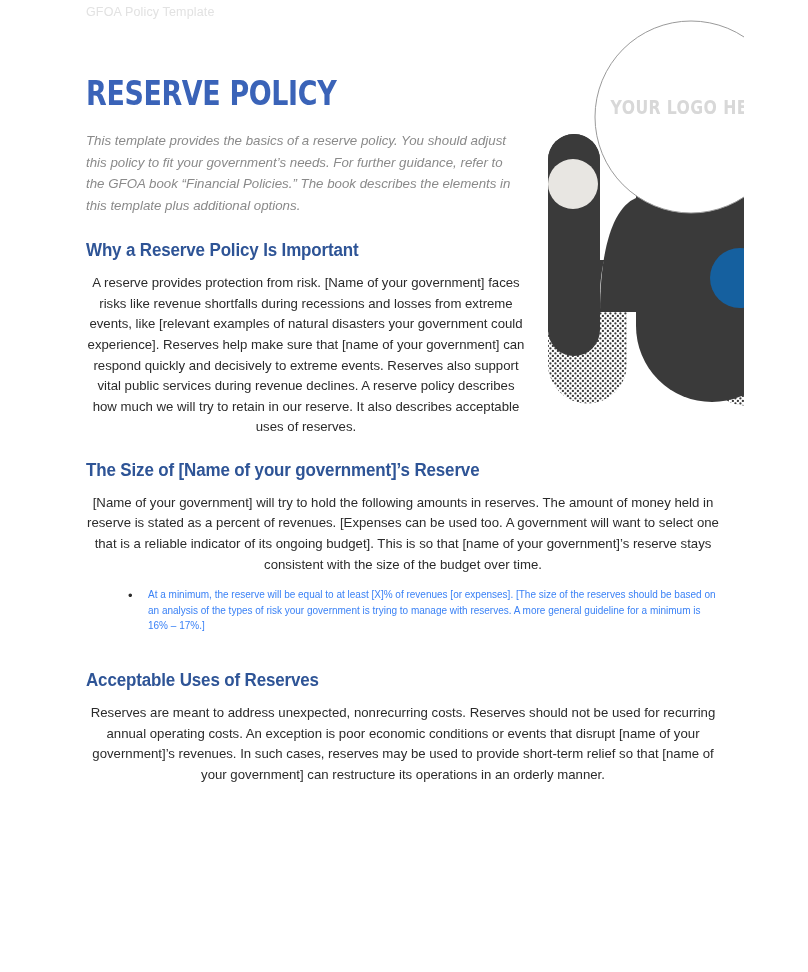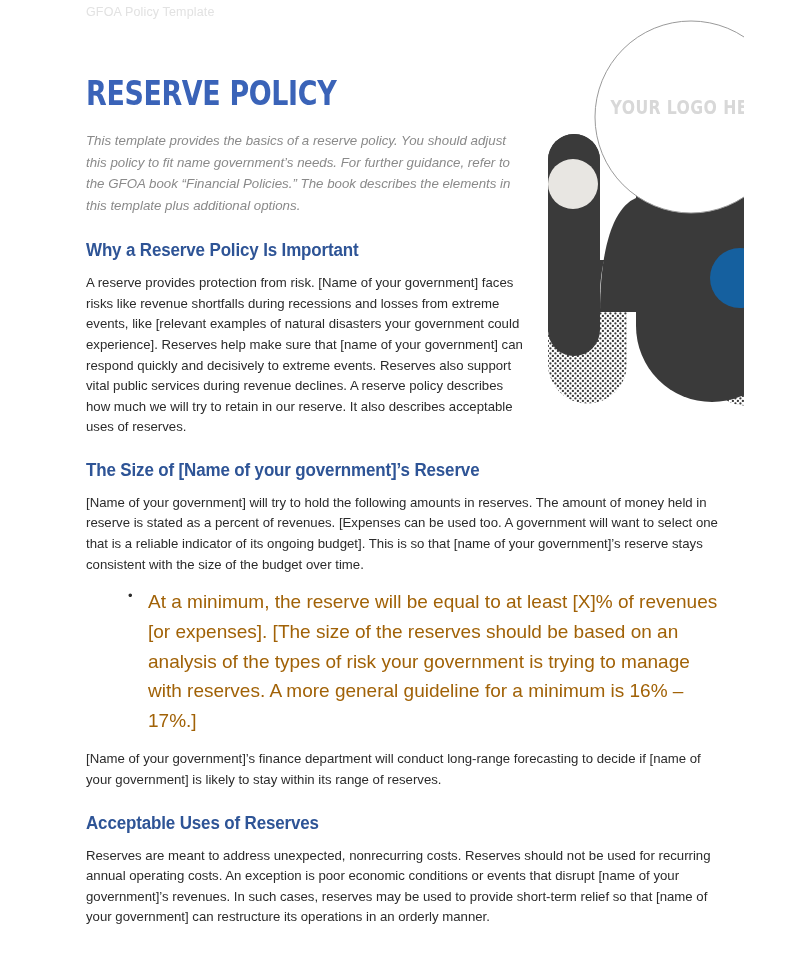--- a/index.html
+++ b/index.html
@@ -95,37 +95,37 @@
     color: #2E5496;
     transform: scaleX(0.97);
     transform-origin: left center;
   }
 
   p.body {
     margin: 0;
     font-size: 13.2px;
     line-height: 1.56;
     color: #2b2b2b;
-    text-align: left;
+    text-align: center;
   }
   p.body + p.body { margin-top: 13px; }
 
   .narrow { width: 440px; }
 
   ul.bullets {
     margin: 0;
     padding: 0 0 0 62px;
     list-style: none;
     width: 572px;
   }
   ul.bullets li {
     position: relative;
-    font-size: 19px;
+    font-size: 10px;
     line-height: 1.56;
-    color: #a16207;
+    color: #3b82f6;
     margin-bottom: 2px;
   }
   ul.bullets li::before {
     content: "\2022";
     position: absolute;
     left: -20px;
     top: -1px;
     font-size: 13px;
     color: #2b2b2b;
   }
@@ -196,21 +196,21 @@
       <circle cx="167" cy="105" r="96" fill="#ffffff" stroke="#9a9a9a" stroke-width="1"></circle>
 
       <text x="167" y="102" text-anchor="middle" font-family="Liberation Sans Narrow, DejaVu Sans Condensed, Liberation Sans, sans-serif" font-size="19" font-weight="700" letter-spacing="0.4" fill="#D8D8D8" transform="scale(0.92 1) translate(14.5 0)">YOUR LOGO HERE</text>
     </svg>
   </div>
 
   <div id="content">
 
     <h1 class="doc-title">RESERVE POLICY</h1>
 
-    <p class="intro">This template provides the basics of a reserve policy. You should adjust this policy to fit name government’s needs. For further guidance, refer to the GFOA book “Financial Policies.” The book describes the elements in this template plus additional options.</p>
+    <p class="intro">This template provides the basics of a reserve policy. You should adjust this policy to fit your government’s needs. For further guidance, refer to the GFOA book “Financial Policies.” The book describes the elements in this template plus additional options.</p>
 
     <div class="gap-heading-1"></div>
 
     <h2 class="section-heading">Why a Reserve Policy Is Important</h2>
     <div class="gap-small"></div>
     <p class="body narrow">A reserve provides protection from risk. [Name of your government] faces risks like revenue shortfalls during recessions and losses from extreme events, like [relevant examples of natural disasters your government could experience]. Reserves help make sure that [name of your government] can respond quickly and decisively to extreme events. Reserves also support vital public services during revenue declines. A reserve policy describes how much we will try to retain in our reserve. It also describes acceptable uses of reserves.</p>
 
     <div class="gap-heading"></div>
 
     <h2 class="section-heading">The Size of [Name of your government]’s Reserve</h2>
@@ -218,21 +218,20 @@
     <p class="body">[Name of your government] will try to hold the following amounts in reserves. The amount of money held in reserve is stated as a percent of revenues. [Expenses can be used too. A government will want to select one that is a reliable indicator of its ongoing budget]. This is so that [name of your government]’s reserve stays consistent with the size of the budget over time.</p>
 
     <div class="gap-list"></div>
 
     <ul class="bullets">
       <li>At a minimum, the reserve will be equal to at least [X]% of revenues [or expenses]. [The size of the reserves should be based on an analysis of the types of risk your government is trying to manage with reserves. A more general guideline for a minimum is 16% – 17%.]</li>
     </ul>
 
     <div class="gap-list"></div>
 
-    <p class="body">[Name of your government]’s finance department will conduct long-range forecasting to decide if [name of your government] is likely to stay within its range of reserves.</p>
 
     <div class="gap-heading"></div>
 
     <h2 class="section-heading">Acceptable Uses of Reserves</h2>
     <div class="gap-small"></div>
     <p class="body">Reserves are meant to address unexpected, nonrecurring costs. Reserves should not be used for recurring annual operating costs. An exception is poor economic conditions or events that disrupt [name of your government]’s revenues. In such cases, reserves may be used to provide short-term relief so that [name of your government] can restructure its operations in an orderly manner.</p>
 
   </div>
 </div>
 

